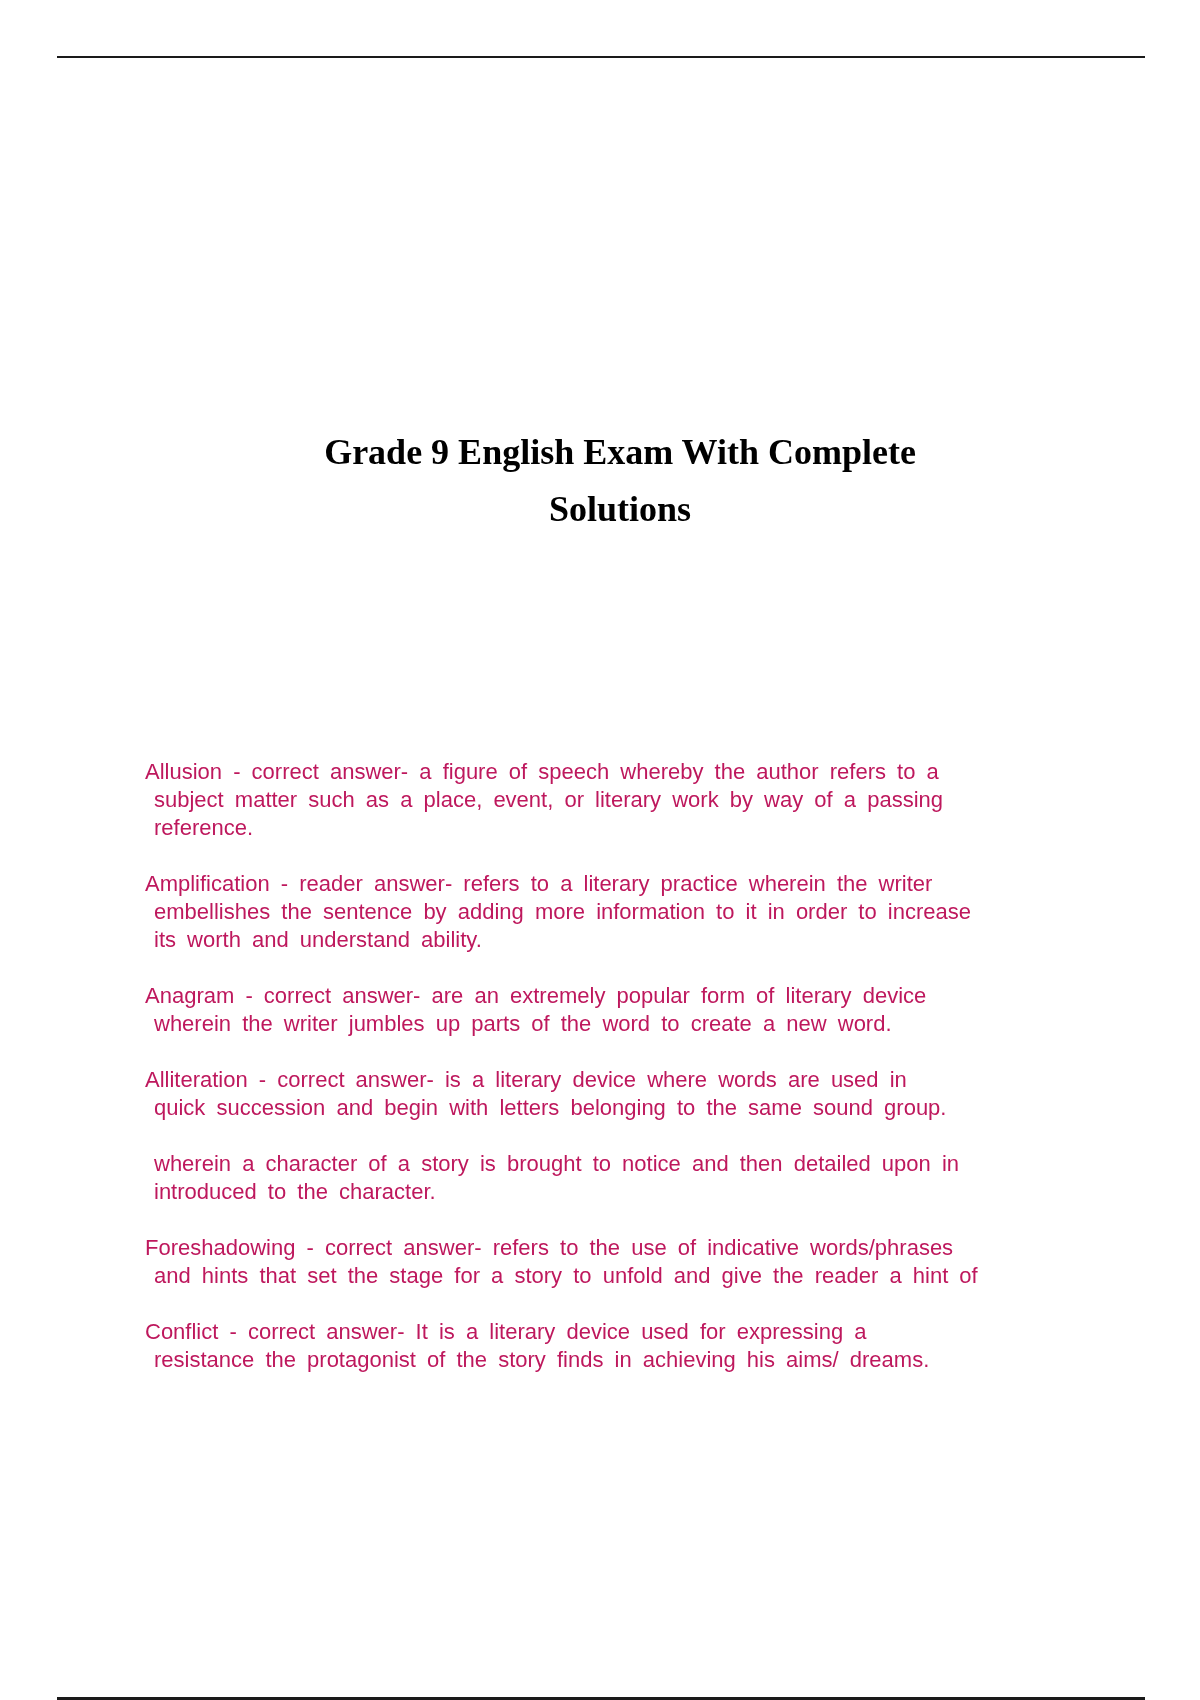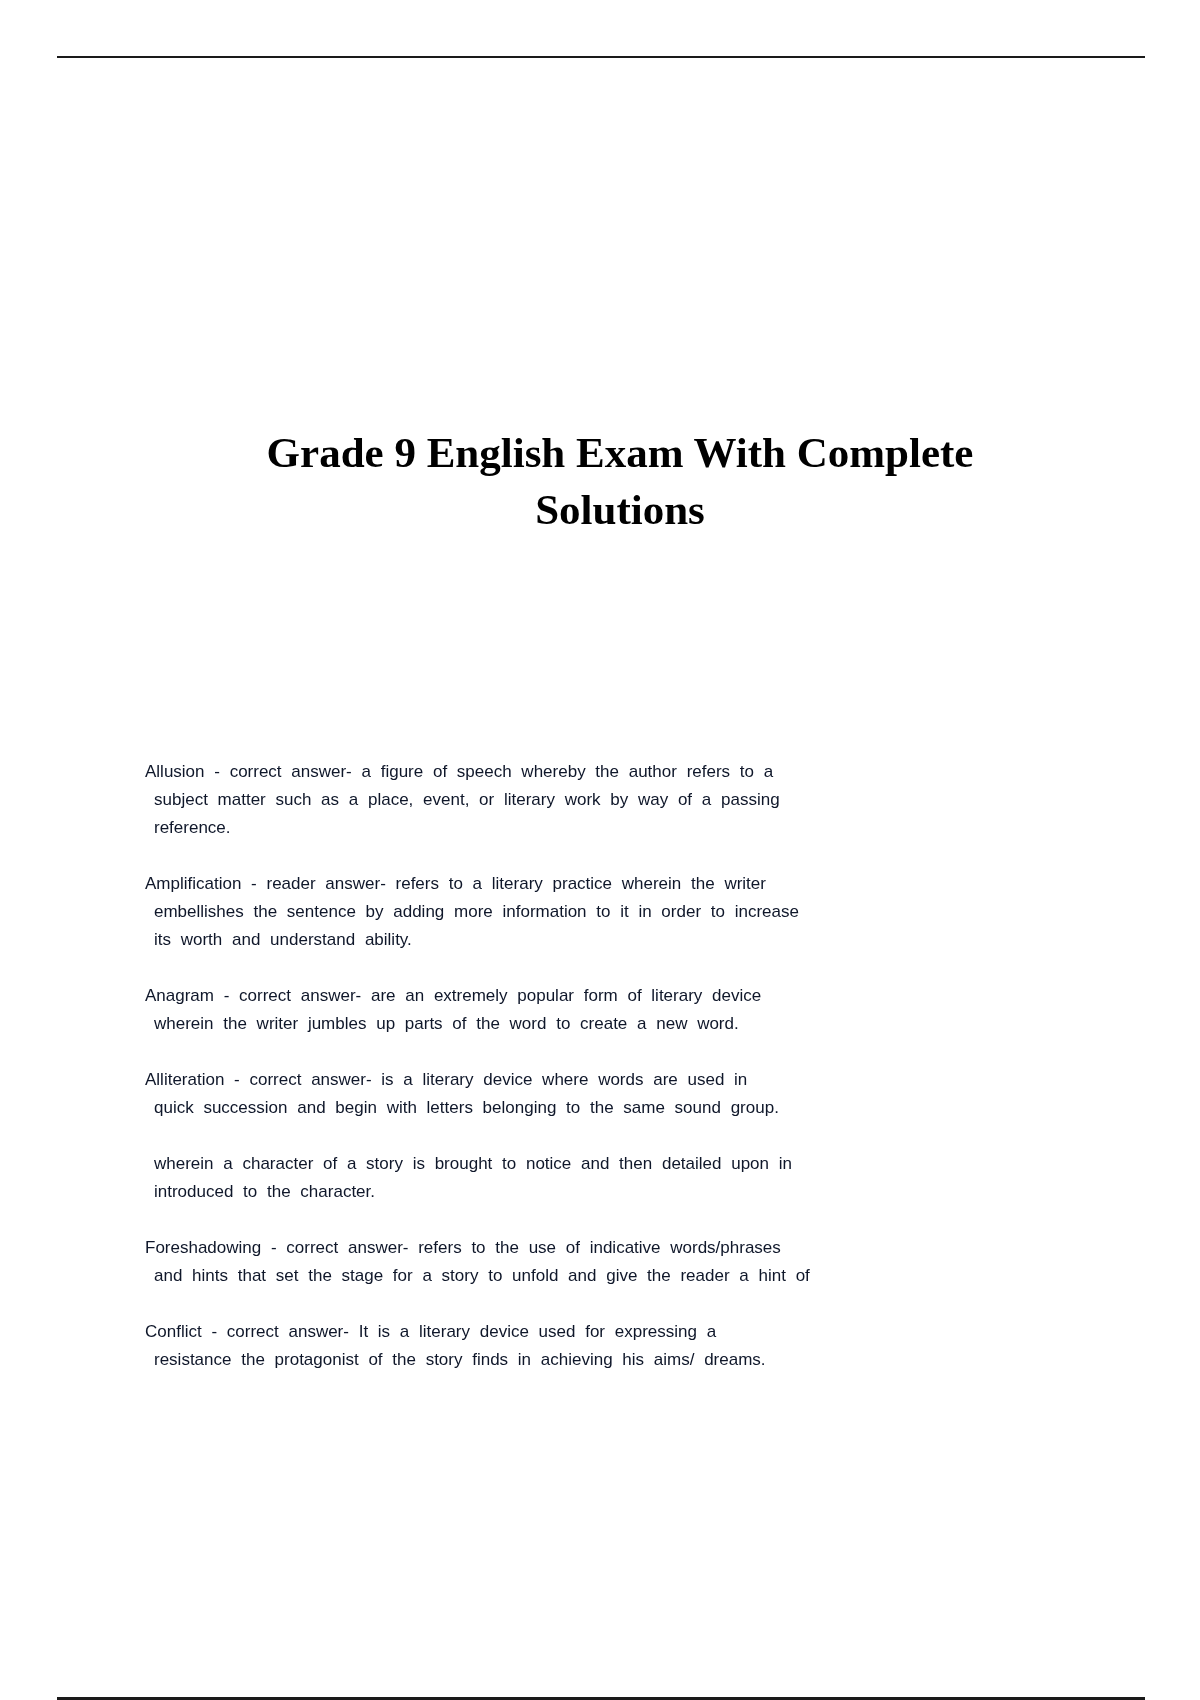--- a/index.html
+++ b/index.html
@@ -4,26 +4,26 @@
 <style>
   html, body { margin: 0; padding: 0; background: #ffffff; }
   body { width: 1200px; height: 1700px; position: relative; overflow: hidden; }
   .rule { position: absolute; left: 57px; width: 1088px; height: 2px; background: #1a1a1a; }
   .rule.top { top: 56px; }
   .rule.bottom { top: 1697px; height: 3px; }
   .title {
     position: absolute; left: 150px; width: 940px; top: 424px;
     text-align: center;
     font-family: "Liberation Serif", serif; font-weight: bold;
-    font-size: 43px; line-height: 57px; color: #000;
+    font-size: 36px; line-height: 57px; color: #000;
   }
   .entries {
     position: absolute; left: 145px; top: 758px; width: 945px;
     font-family: "Liberation Sans", sans-serif;
-    font-size: 17px; line-height: 28px; color: #0f172a;
+    font-size: 22px; line-height: 28px; color: #be185d;
     word-spacing: 5px;
   }
   .entry { margin: 0 0 28px 0; text-align: justify; }
   .entry .line { display: block; white-space: nowrap; }
   .entry .line.cont { padding-left: 9px; }
 </style>
 </head>
 <body>
 
 <div class="rule top"></div>

